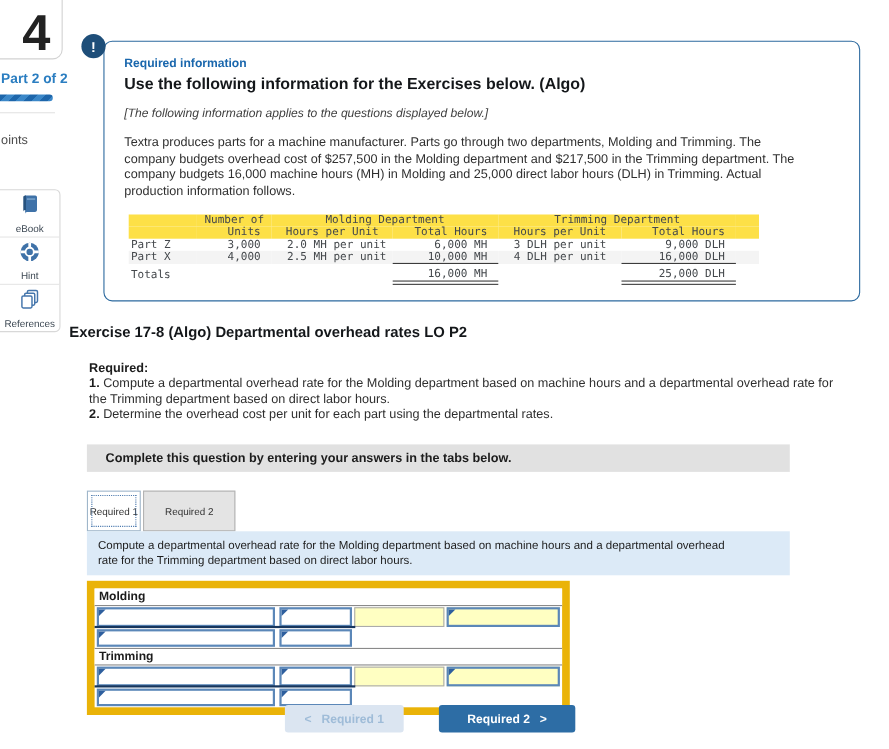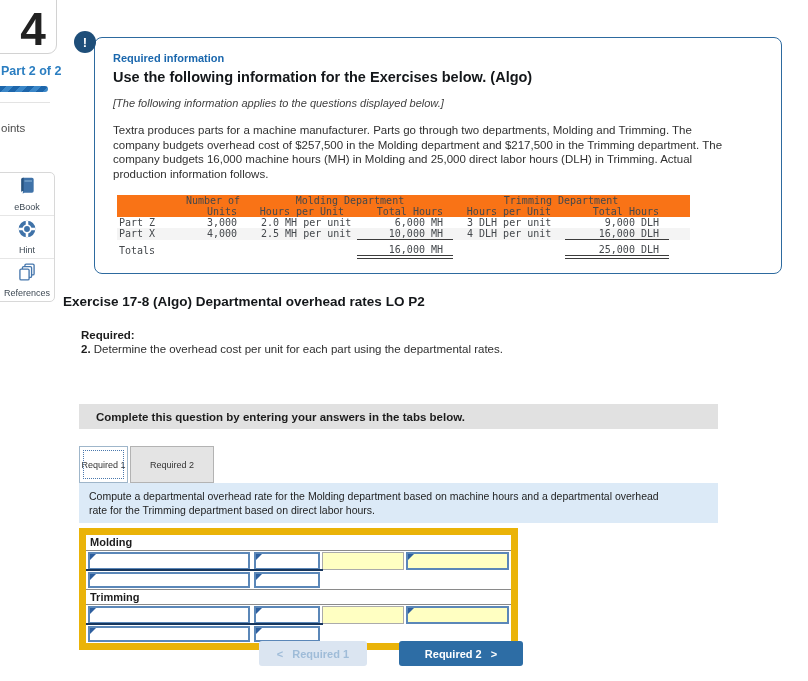--- a/index.html
+++ b/index.html
@@ -36,21 +36,21 @@
   #kicker { left:113px; top:52px; font-size:11px; font-weight:bold; color:#1a67ad; }
   #info-title { left:113px; top:69px; font-size:14.5px; font-weight:bold; color:#14171a; }
   #info-subtitle { left:113px; top:97px; font-size:11px; font-style:italic; color:#3f3f3f; }
   #info-body { left:113px; top:123px; width:664px; font-size:11.5px; line-height:14.5px;
     color:#303030; white-space:pre-line; }
 
   
   #data-table { left:117px; top:195px; border-collapse:collapse;
     font-family:"DejaVu Sans Mono", monospace; font-size:10px; color:#44484c; }
   #data-table td { height:11px; line-height:11px; padding:0 2px; white-space:nowrap; }
-  #data-table tr.band td { background:#f97316; }
+  #data-table tr.band td { background:#fde047; }
   #data-table tr.altrow td { background:#f4f4f4; }
   #data-table td.ctr { text-align:center; }
   #data-table td.rt  { text-align:right; padding-right:10px; }
   #data-table td.lt  { text-align:left; padding-left:14px; }
   #data-table td.u1  { border-bottom:1.5px solid #3c3c3c; }
   #data-table td.u2  { border-bottom:4px double #3c3c3c; }
   #data-table tr.sp td { height:4px; }
   #data-table tr.tot td { height:13px; }
 
   
@@ -208,20 +208,22 @@
       <td></td>
       <td class="rt u2">25,000 DLH</td>
       <td></td>
     </tr>
   </tbody>
     </table>
 
   <div class="abs" id="exercise-title">Exercise 17-8 (Algo) Departmental overhead rates LO P2</div>
   <div class="abs" id="required-block">
     <div class="req-head">Required:</div>
+    <p><b>1.</b> <span>Compute a departmental overhead rate for the Molding department based on machine hours and a departmental overhead rate for
+the Trimming department based on direct labor hours.</span></p>
     <p><b>2.</b> <span>Determine the overhead cost per unit for each part using the departmental rates.</span></p>
   </div>
 
   <div class="abs" id="instruction-box">
     <span>Complete this question by entering your answers in the tabs below.</span>
   </div>
 
   <div class="tab" id="tab-required-1">
     <span>Required 1</span>
   </div>

